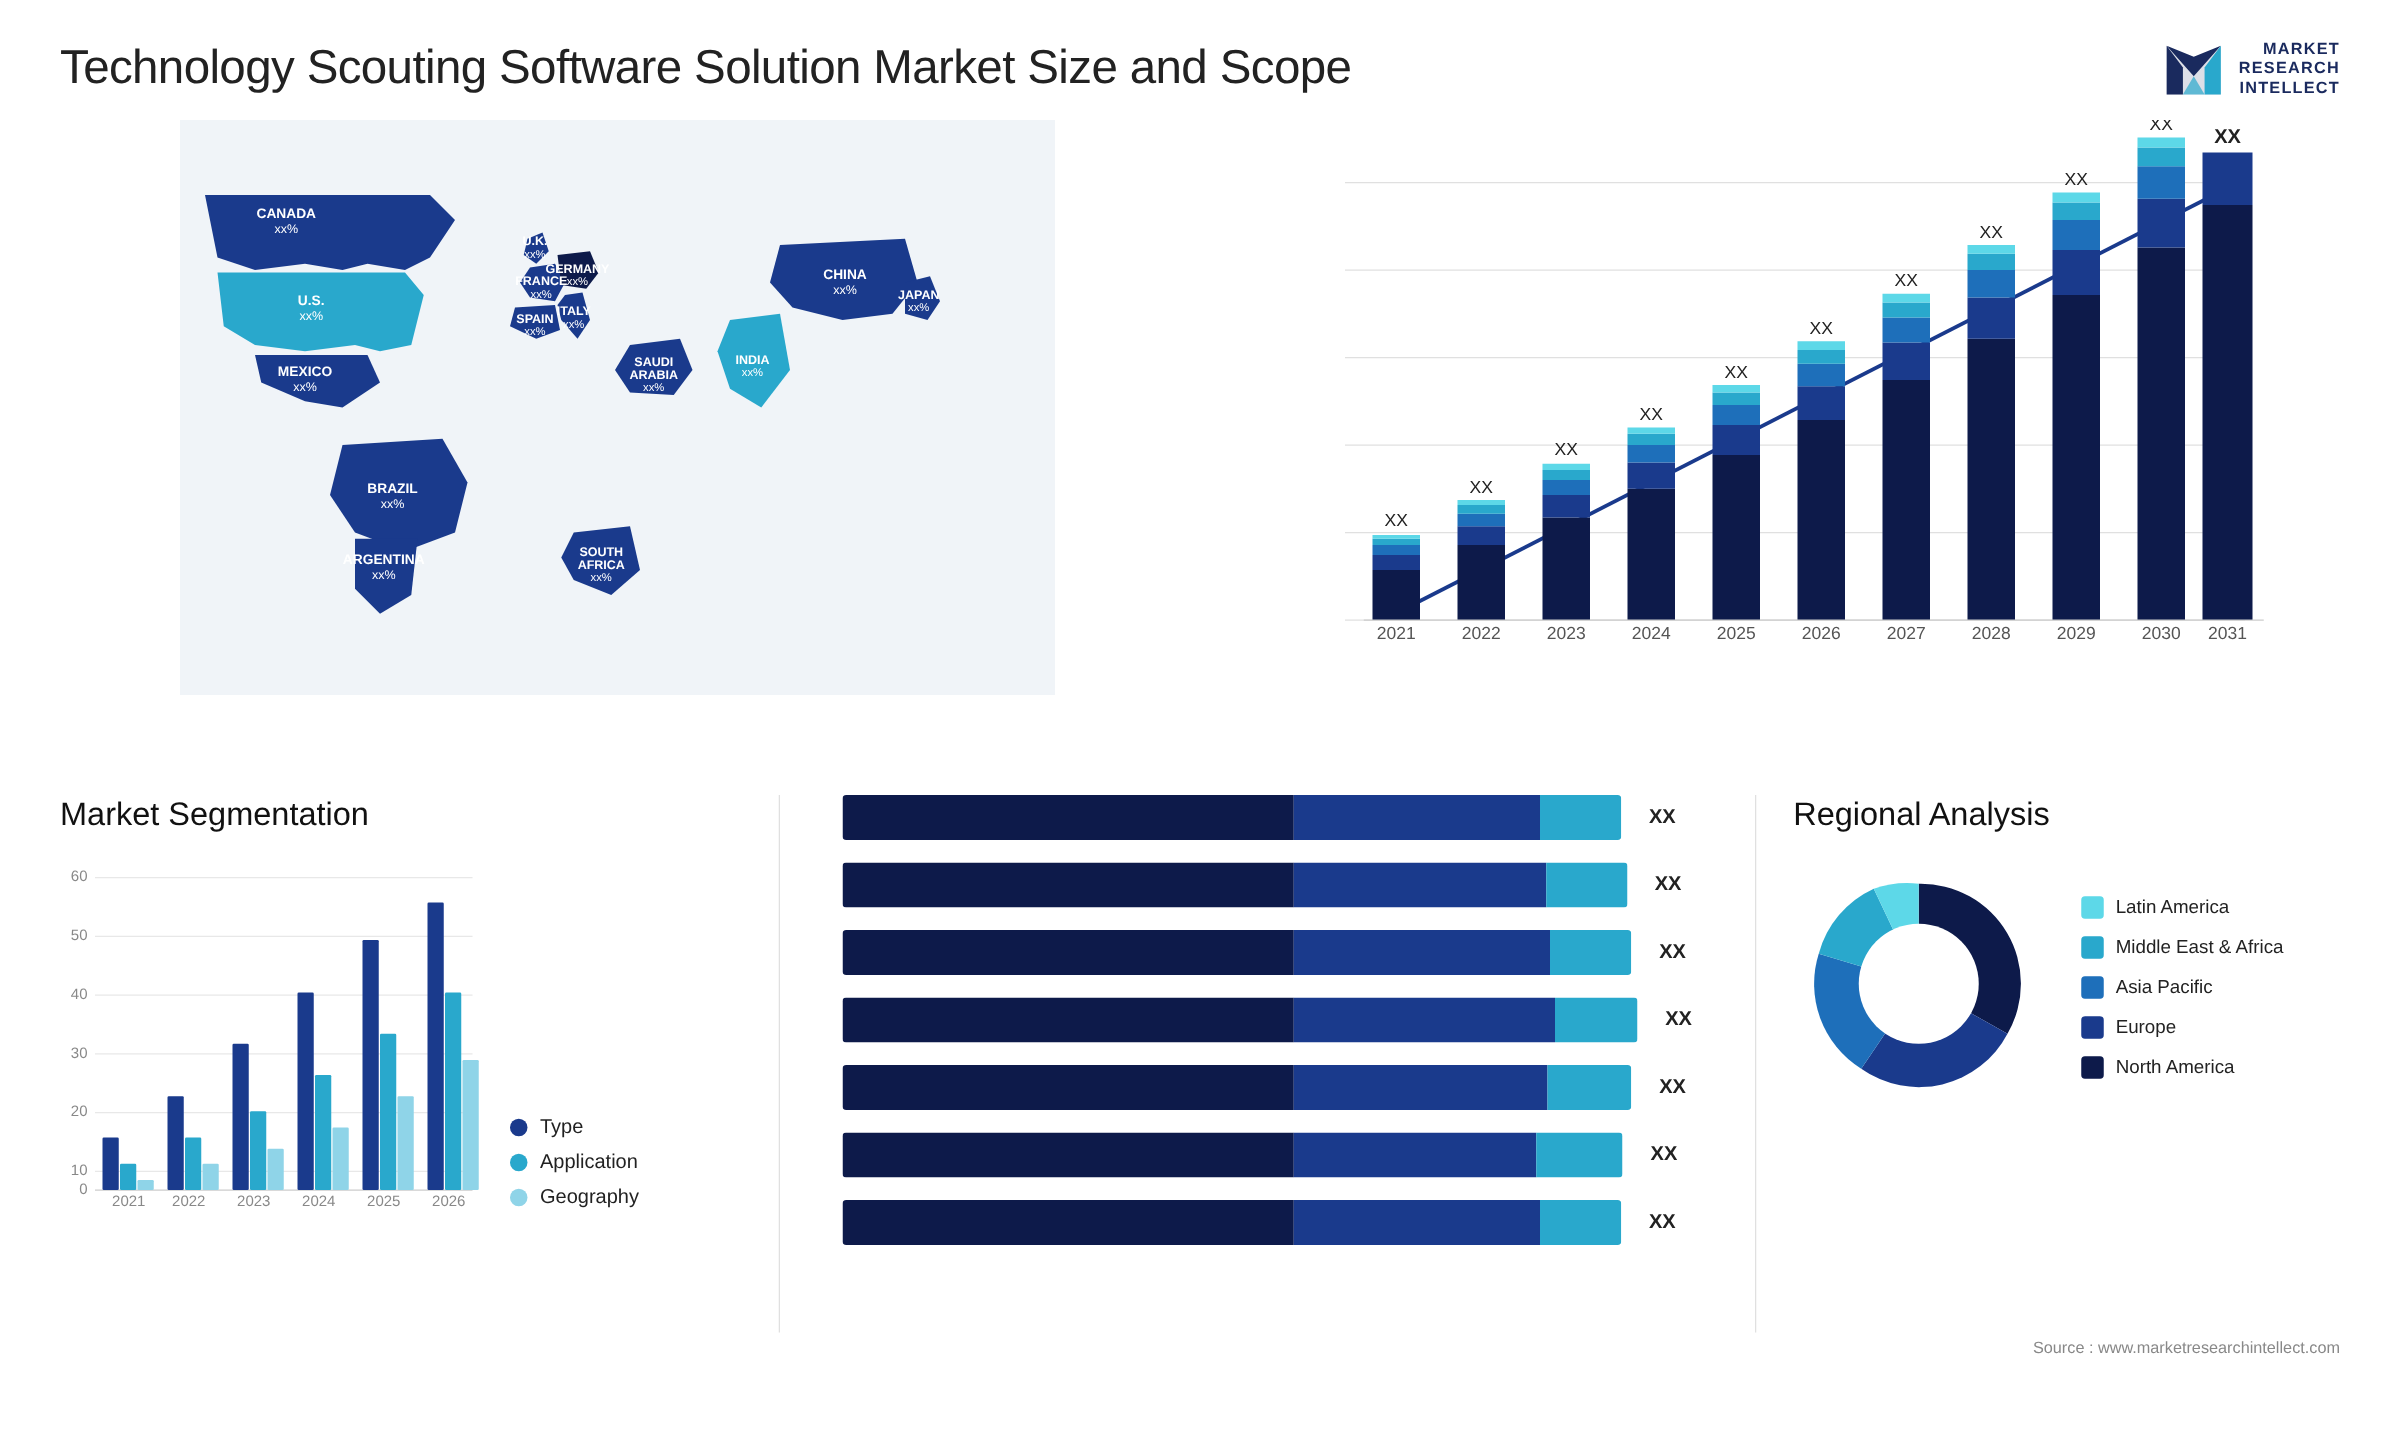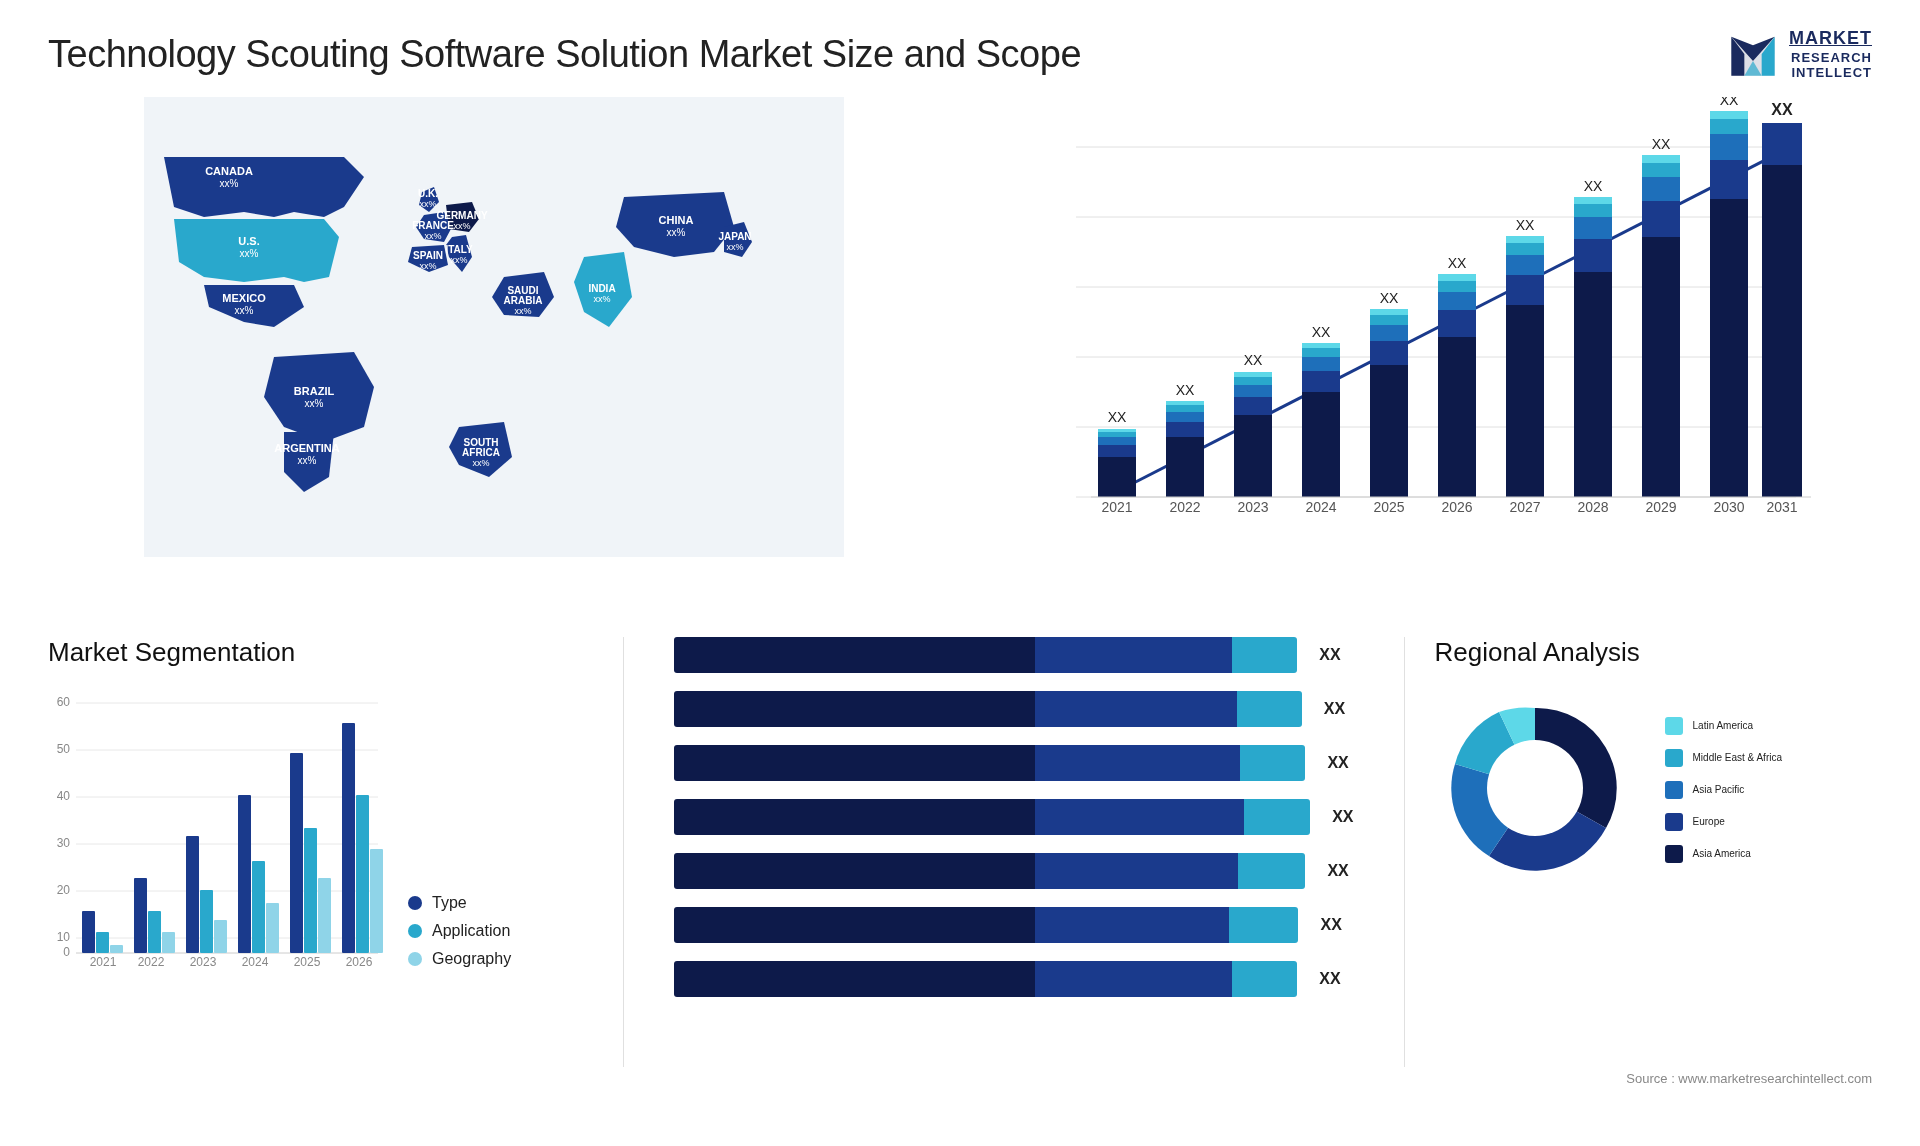--- a/index.html
+++ b/index.html
@@ -31,21 +31,21 @@
       gap: 10px;
     }
     .logo-icon {
       width: 52px;
       height: 52px;
     }
     .logo-text {
       text-align: right;
       line-height: 1.2;
     }
-    .logo-text .l1 { font-size: 18px; font-weight: 700; color: #1a2a5e; letter-spacing: 1px; text-decoration: underline; }
+    .logo-text .l1 { font-size: 13px; font-weight: 700; color: #1a2a5e; letter-spacing: 1px; }
     .logo-text .l2 { font-size: 13px; font-weight: 700; color: #1a2a5e; letter-spacing: 1px; }
     .logo-text .l3 { font-size: 13px; font-weight: 700; color: #1a2a5e; letter-spacing: 1px; }
 
     
     .main-content {
       display: flex;
       flex-direction: column;
       padding: 0 48px;
       gap: 0;
     }
@@ -174,21 +174,21 @@
     }
     .regional-legend {
       display: flex;
       flex-direction: column;
       gap: 14px;
     }
     .regional-legend-item {
       display: flex;
       align-items: center;
       gap: 10px;
-      font-size: 10px;
+      font-size: 15px;
       color: #222;
     }
     .regional-legend-color {
       width: 18px;
       height: 18px;
       border-radius: 3px;
     }
 
     
     .source-text {
@@ -604,21 +604,21 @@
             <div class="regional-legend-item">
               <div class="regional-legend-color" style="background: rgb(30, 111, 186);"></div>
               <span>Asia Pacific</span>
             </div>
             <div class="regional-legend-item">
               <div class="regional-legend-color" style="background: rgb(26, 58, 140);"></div>
               <span>Europe</span>
             </div>
             <div class="regional-legend-item">
               <div class="regional-legend-color" style="background: rgb(13, 26, 74);"></div>
-              <span>Asia America</span>
+              <span>North America</span>
             </div>
           </div>
       </div>
     </div>
 
   </div>
 </div>
 
 <div class="source-text">Source : www.marketresearchintellect.com</div>
 

